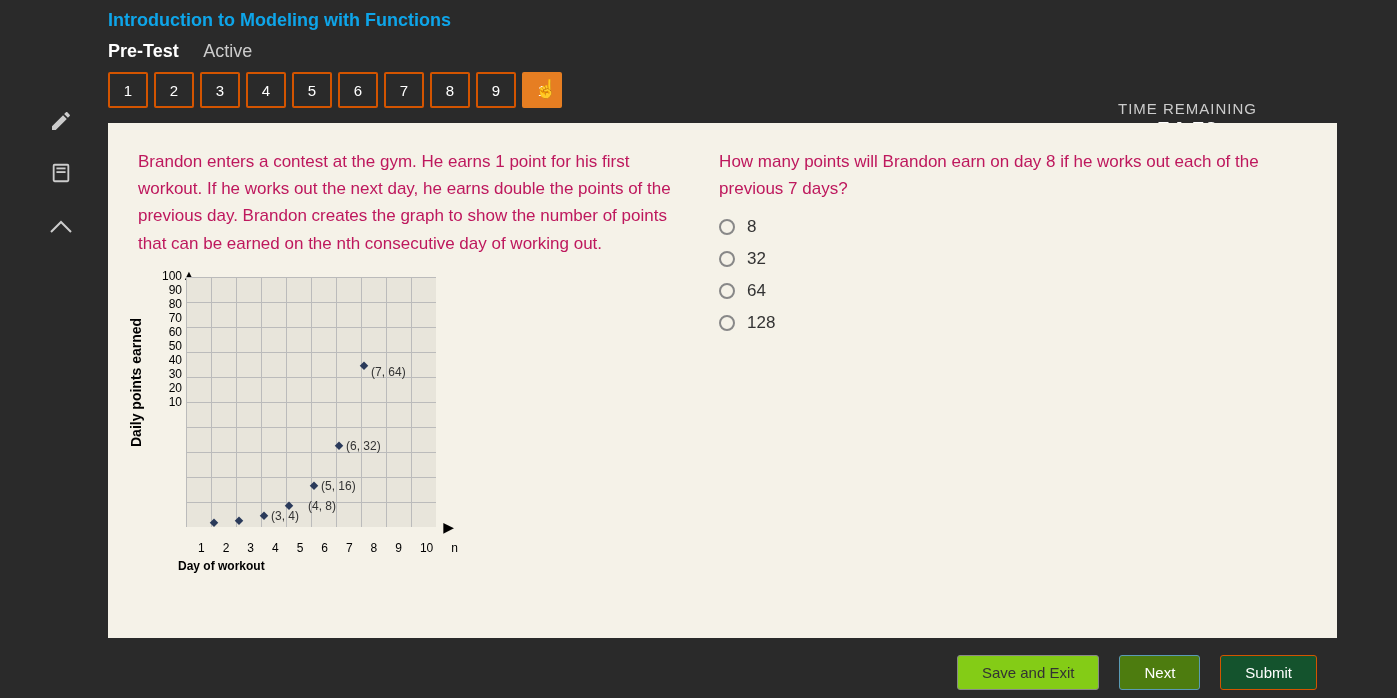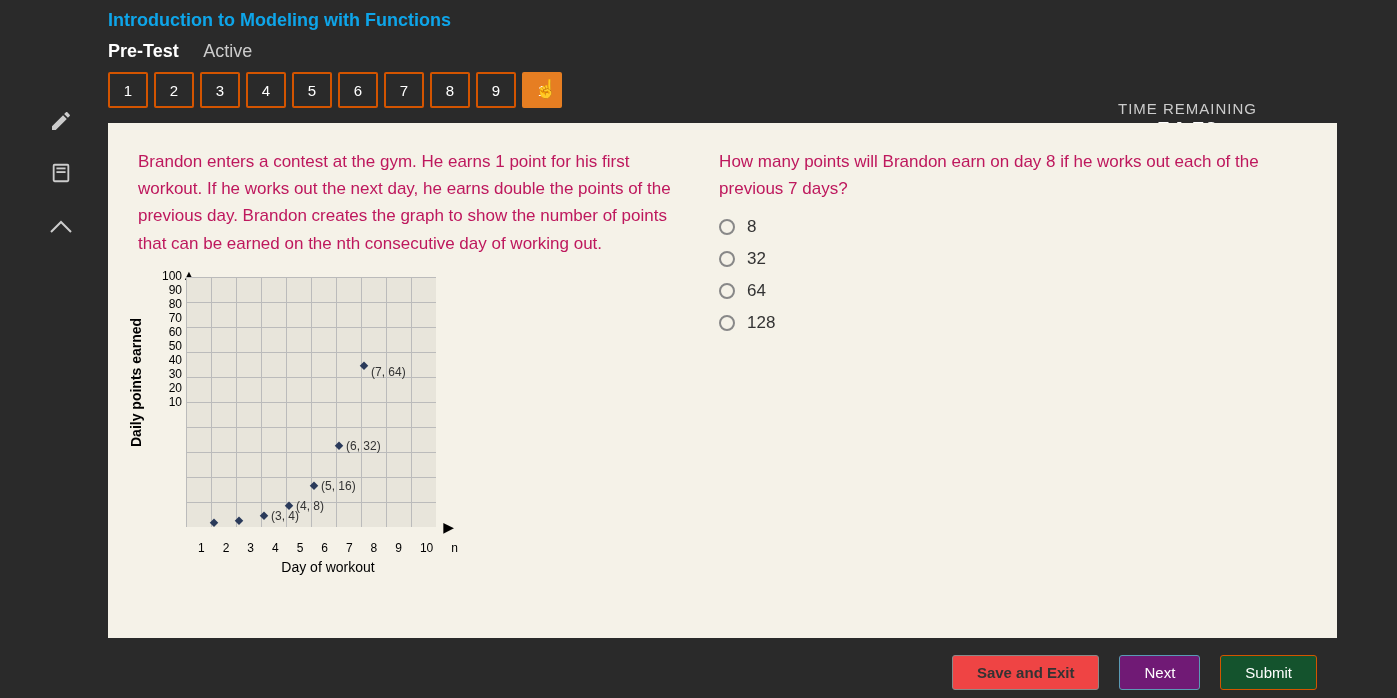--- a/index.html
+++ b/index.html
@@ -19,37 +19,37 @@
 .timer-label { color: #ccc; font-size: 15px; letter-spacing: 1px; }
 .timer-value { color: #fff; font-size: 24px; font-weight: bold; }
 .question-panel { background: #f5f2e8; margin: 5px 60px 0 108px; padding: 25px 30px; height: 515px; display: flex; position: relative; }
 .left-col { width: 48%; padding-right: 20px; }
 .right-col { width: 52%; padding-left: 20px; }
 .para { font-size: 17px; color: #be185d; line-height: 1.6; }
 .right-col .para { margin-bottom: 15px; }
 .chart-wrap { margin-top: 20px; position: relative; width: 340px; }
 .chart-title { text-align: center; font-weight: bold; font-size: 16px; margin-left: 40px; }
 .axis-label-y { position: absolute; left: -10px; top: 170px; transform: rotate(-90deg); transform-origin: left top; font-size: 14px; font-weight: bold; white-space: nowrap; }
-.axis-label-x { text-align: center; font-size: 14px; font-weight: normal; margin-top: 2px; margin-left: 40px; }
+.axis-label-x { text-align: left; font-size: 12px; font-weight: bold; margin-top: 2px; margin-left: 40px; }
 .plot-area { position: relative; width: 280px; height: 260px; margin-left: 48px; }
 .plot-grid { position: absolute; left: 0; top: 0; width: 250px; height: 250px; background: #e8e5db; }
 .plot-grid::before { content: ''; position: absolute; inset: 0; background-image: linear-gradient(to right, #bbb 1px, transparent 1px), linear-gradient(to bottom, #bbb 1px, transparent 1px); background-size: 25px 25px; }
 .y-ticks { position: absolute; left: -28px; top: -8px; height: 258px; display: flex; flex-direction: column; font-size: 12px; text-align: right; width: 24px; }
 .x-ticks { position: absolute; bottom: -18px; left: 12px; width: 260px; display: flex; justify-content: space-between; font-size: 12px; }
 .arrow-y { position: absolute; left: -4px; top: -10px; font-size: 14px; }
 .arrow-x { position: absolute; right: 12px; bottom: 2px; font-size: 14px; }
 .point { position: absolute; width: 6px; height: 6px; background: #2a3a5a; transform: rotate(45deg) translate(-3px,-3px); }
 .point-label { position: absolute; font-size: 12px; color: #333; white-space: nowrap; }
 .options { display: flex; flex-direction: column; gap: 12px; font-size: 17px; color: #333; }
 .option { display: flex; align-items: center; gap: 12px; cursor: pointer; }
 .radio { width: 16px; height: 16px; border: 2px solid #888; border-radius: 50%; }
 .footer { position: absolute; bottom: 8px; right: 80px; display: flex; gap: 20px; }
 .btn { padding: 8px 24px; font-size: 15px; border: 1px solid #888; border-radius: 3px; cursor: pointer; }
-.btn-save { background: #ef4444; color: #333; font-weight: bold; }
-.btn-next { background: #701a75; color: #fff; border-color: #5a9bb5; }
+.btn-save { background: #84cc16; color: #333; }
+.btn-next { background: #4d7c0f; color: #fff; border-color: #5a9bb5; }
 .btn-submit { background: #14532d; color: #fff; border-color: #d35400; }
 </style>
 </head>
 <body>
 
 <div class="header">
   <div class="title">Introduction to Modeling with Functions</div>
   <div class="tabs">
     <span class="tab active">Pre-Test</span>
     <span class="tab">Active</span>
@@ -131,21 +131,21 @@
           </div>
         <span class="arrow-x">▶</span>
       <div class="point" style="left: 25px; top: 247.5px;"></div>
           <div class="point" style="left: 50px; top: 245px;"></div>
           <div class="point" style="left: 75px; top: 240px;"></div>
           <div class="point" style="left: 100px; top: 230px;"></div>
           <div class="point" style="left: 125px; top: 210px;"></div>
           <div class="point" style="left: 150px; top: 170px;"></div>
           <div class="point" style="left: 175px; top: 90px;"></div>
           <div class="point-label" style="left: 85px; top: 232px;">(3, 4)</div>
-          <div class="point-label" style="left: 110px; top: 222px;">(4, 8)</div>
+          <div class="point-label" style="left: 122px; top: 222px;">(4, 8)</div>
           <div class="point-label" style="left: 135px; top: 202px;">(5, 16)</div>
           <div class="point-label" style="left: 160px; top: 162px;">(6, 32)</div>
           <div class="point-label" style="left: 185px; top: 88px;">(7, 64)</div>
         </div>
       <div class="axis-label-x" style="margin-top:22px">Day of workout</div>
     </div>
   </div>
   <div class="right-col">
     <div class="para">How many points will Brandon earn on day 8 if he works out each of the previous 7 days?</div>
     <div class="options" id="opts">

